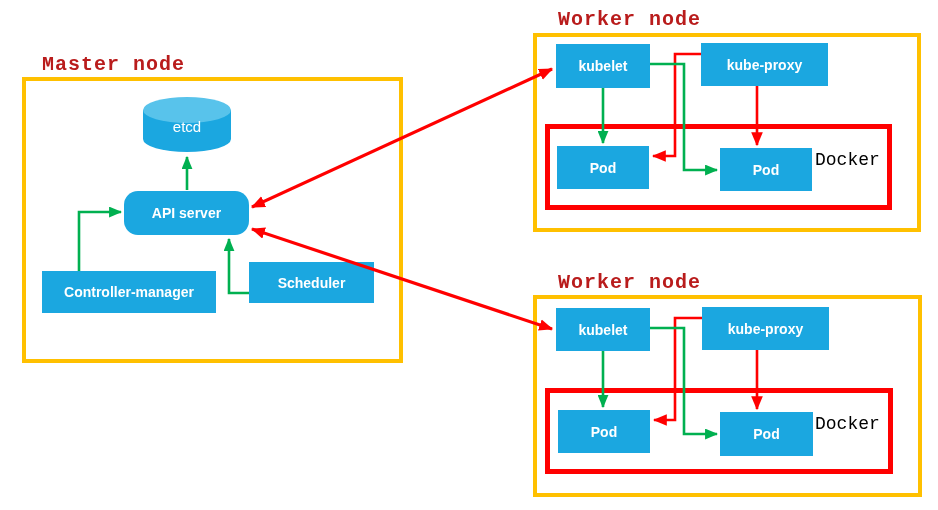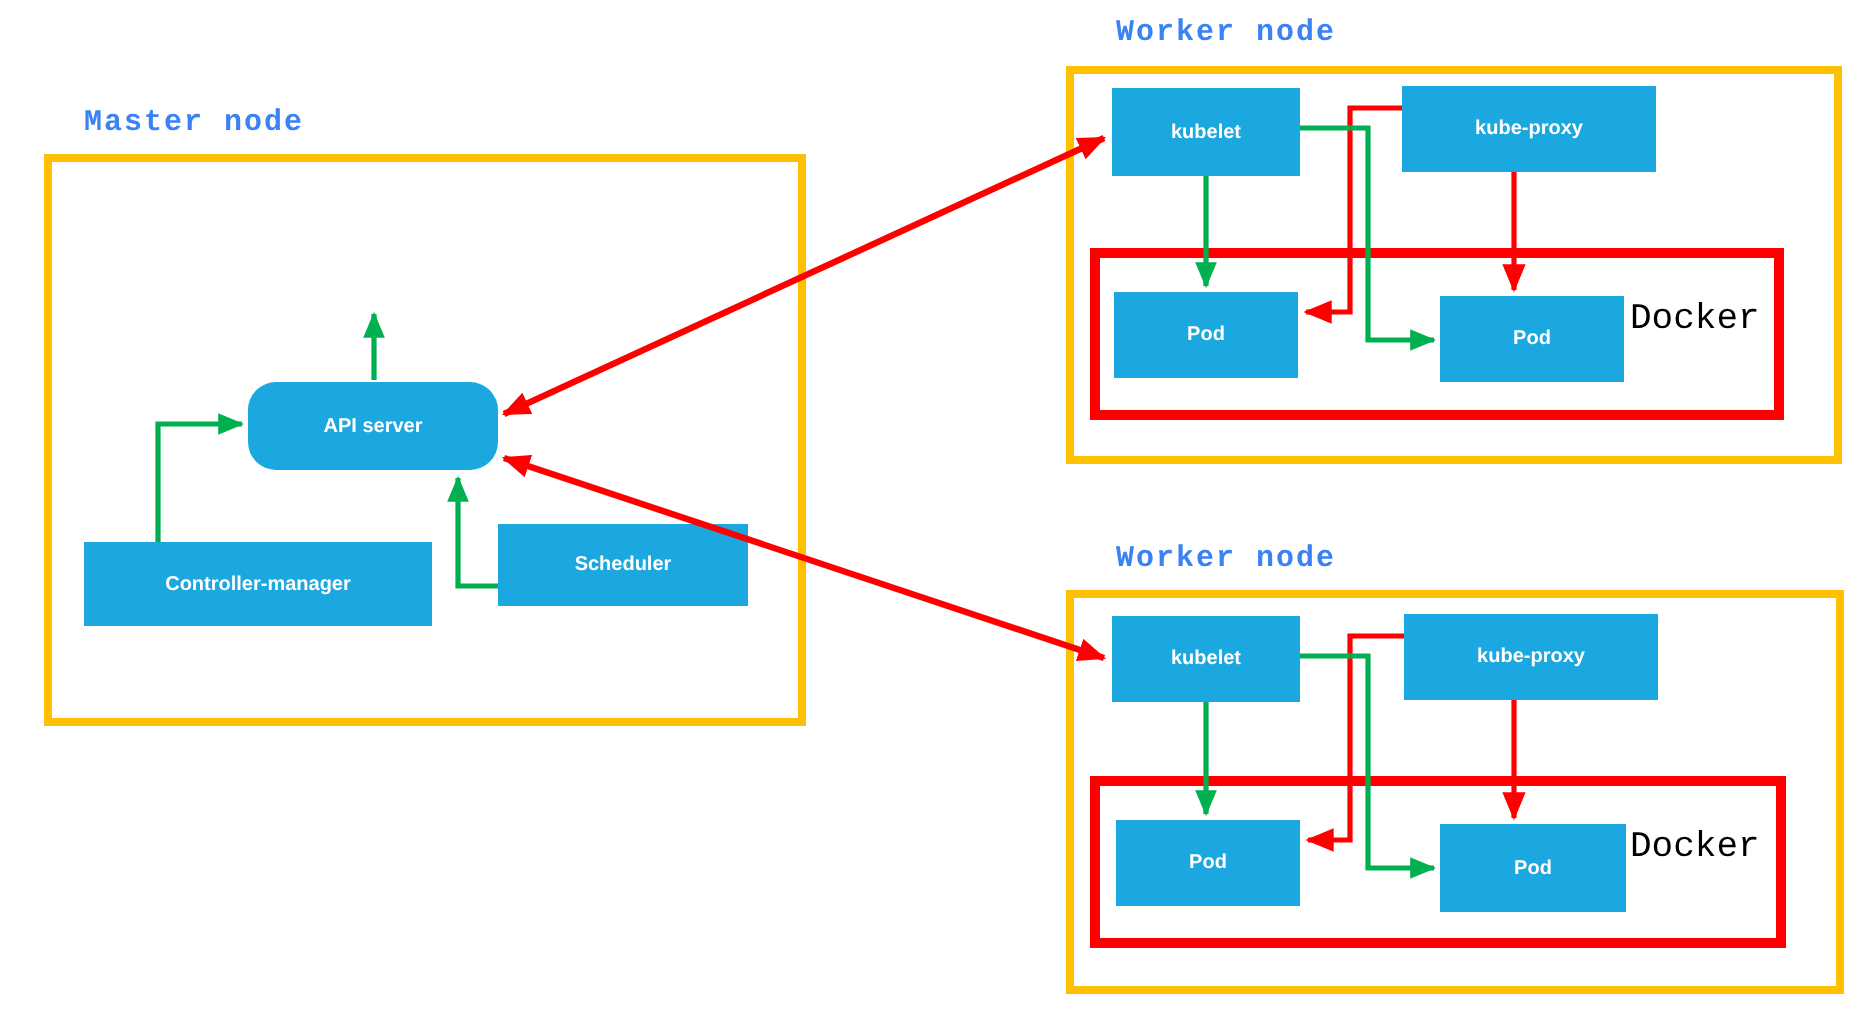--- a/index.html
+++ b/index.html
@@ -7,47 +7,54 @@
     position:relative;width:938px;height:510px;background:#ffffff;
     font-family:"Liberation Sans",sans-serif;overflow:hidden;
   }
   .node{
     position:absolute;border:4px solid #FFC000;background:transparent;box-sizing:border-box;
   }
   .docker-box{
     position:absolute;border:5px solid #FF0000;background:transparent;box-sizing:border-box;
   }
   .bbox{
-    position:absolute;background:#1BA7E0;color:#ffffff;font-weight:bold;font-size:10px;
+    position:absolute;background:#1BA7E0;color:#ffffff;font-weight:bold;font-size:14px;
     display:flex;align-items:center;justify-content:center;box-sizing:border-box;
     white-space:nowrap;
   }
   .ntitle{
     position:absolute;font-family:"Liberation Mono",monospace;font-weight:bold;
-    font-size:15px;color:#3b82f6;letter-spacing:1px;white-space:nowrap;
+    font-size:20px;color:#b91c1c;letter-spacing:1px;white-space:nowrap;
   }
   .dlabel{
     position:absolute;font-family:"Liberation Mono",monospace;font-weight:normal;
     font-size:18px;color:#000000;white-space:nowrap;
   }
   .etcd-wrap{position:absolute;left:142px;top:96px;width:90px;height:58px;}
   .etcd-label{
     position:absolute;left:0;top:22px;width:100%;text-align:center;
     color:#ffffff;font-size:15px;font-weight:normal;
   }
   svg.arrows{position:absolute;left:0;top:0;width:938px;height:510px;pointer-events:none;z-index:10;}
 </style>
 </head>
 <body>
 
 <div class="canvas">
 
   <div class="ntitle" style="left:42px;top:53px;">Master node</div>
   <div class="node" style="left:22px;top:77px;width:381px;height:286px;"></div>
 
+  <div class="etcd-wrap">
+    <svg width="90" height="58" viewBox="0 0 90 58">
+      <path d="M1,14 L1,43 A44,13 0 0 0 89,43 L89,14 Z" fill="#1BA7E0"></path>
+      <ellipse cx="45" cy="14" rx="44" ry="13" fill="#58C3EB"></ellipse>
+    </svg>
+    <span class="etcd-label">etcd</span>
+  </div>
 
   <div class="bbox" style="left:124px;top:191px;width:125px;height:44px;border-radius:14px;">API server</div>
   <div class="bbox" style="left:42px;top:271px;width:174px;height:42px;">Controller-manager</div>
   <div class="bbox" style="left:249px;top:262px;width:125px;height:41px;">Scheduler</div>
 
   <div class="ntitle" style="left:558px;top:8px;">Worker node</div>
   <div class="node" style="left:533px;top:33px;width:388px;height:199px;"></div>
   <div class="docker-box" style="left:545px;top:124px;width:347px;height:86px;"></div>
   <div class="bbox" style="left:556px;top:44px;width:94px;height:44px;">kubelet</div>
   <div class="bbox" style="left:701px;top:43px;width:127px;height:43px;">kube-proxy</div>

